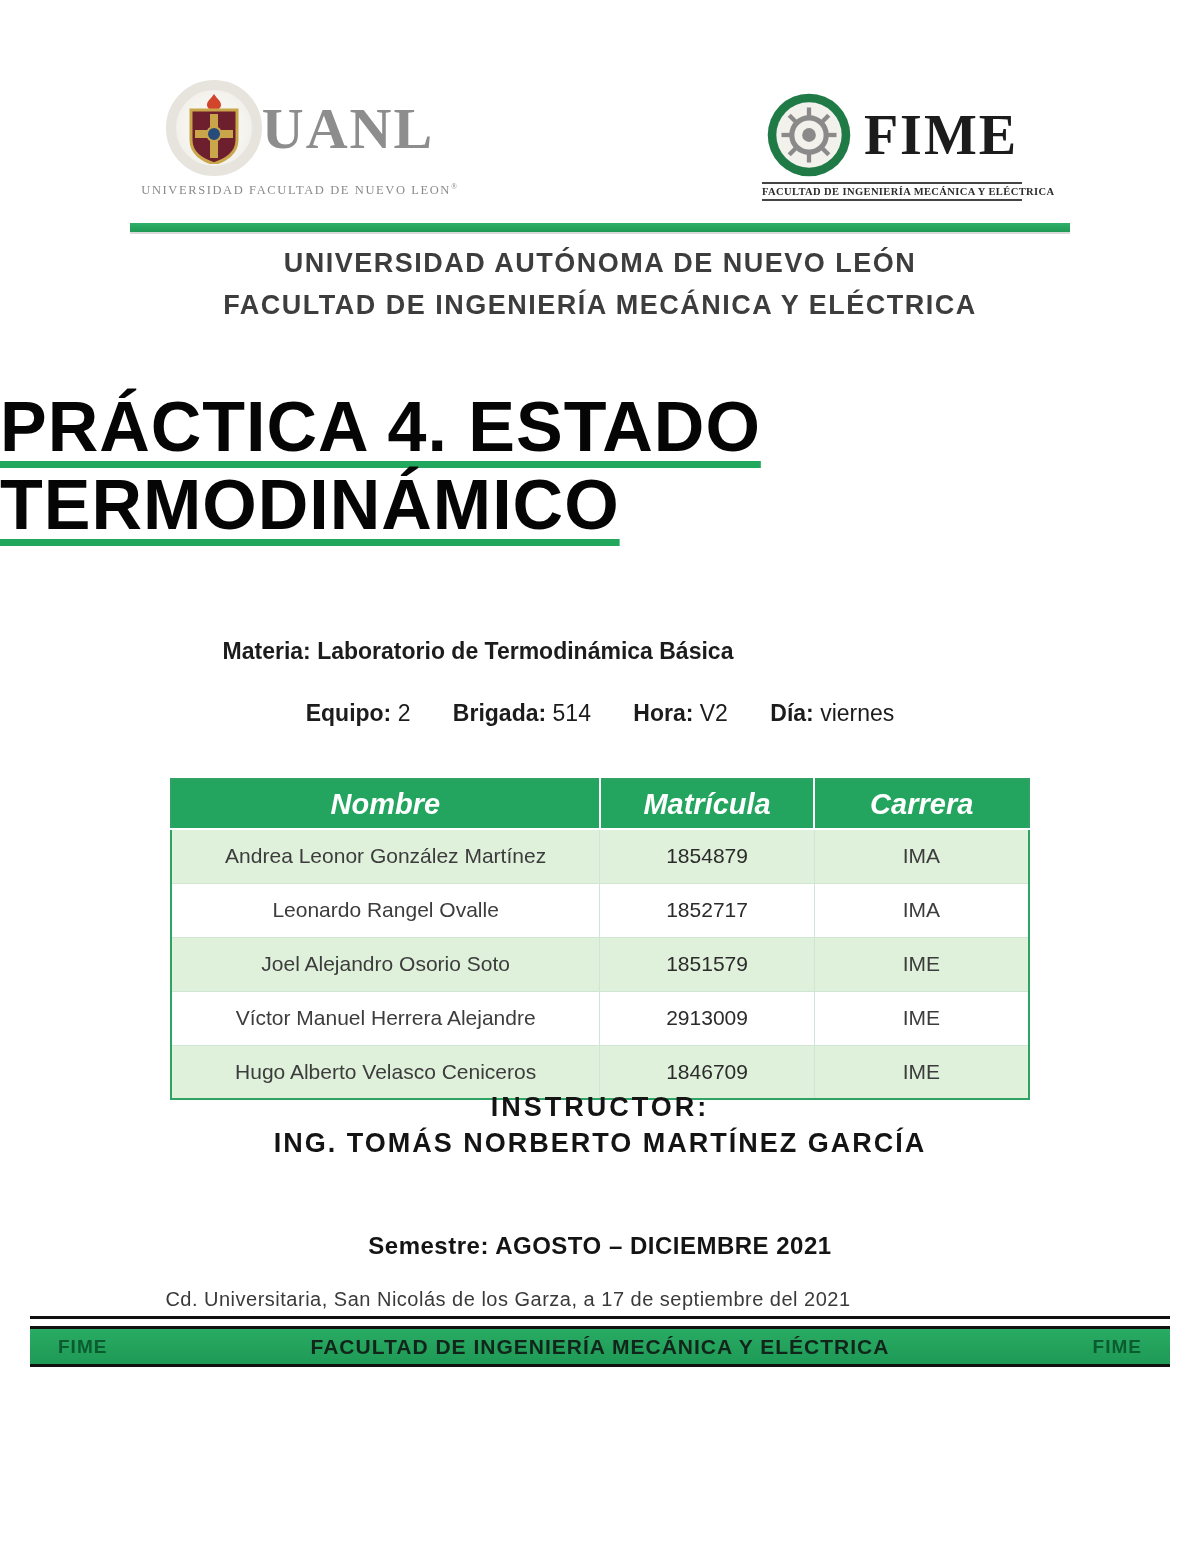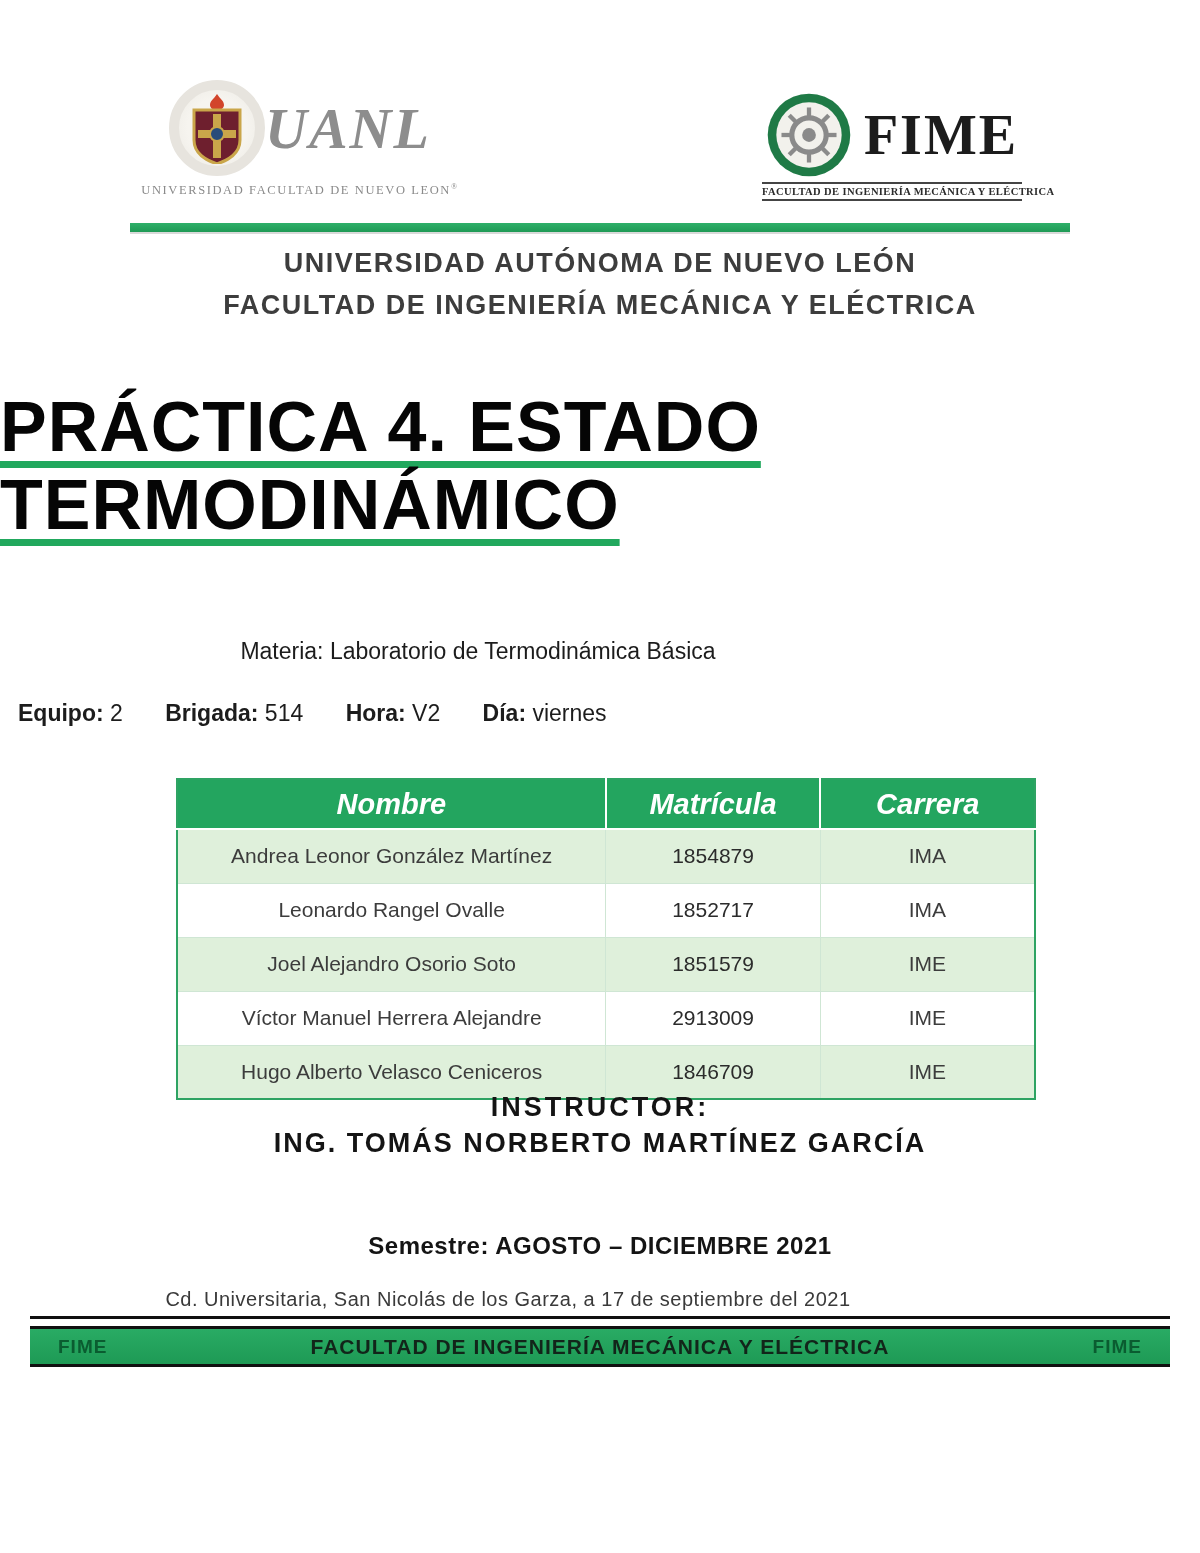--- a/index.html
+++ b/index.html
@@ -8,21 +8,21 @@
   .page {
     position: relative;
     width: 1200px;
     height: 1553px;
     background: #ffffff;
     overflow: hidden;
   }
 
   
   .uanl-logo { position: absolute; left: 135px; top: 80px; width: 330px; text-align: center; }
-  .uanl-top { display: flex; align-items: center; justify-content: center; gap: 0; font-style: italic; }
+  .uanl-top { display: flex; align-items: center; justify-content: center; gap: 0; }
   .uanl-seal { position: relative; width: 96px; height: 96px; display: flex; align-items: center; justify-content: center; }
   .uanl-ring {
     position: absolute; inset: 0; border-radius: 50%;
     border: 10px solid #e7e4de;
     background: radial-gradient(circle at 50% 50%, #f6f4ef 55%, #eceae4 100%);
   }
   .uanl-shield { position: relative; z-index: 2; }
   .uanl-word {
     font-family: "Liberation Serif", serif;
     font-size: 58px; font-weight: 700; color: #8d8d8d; letter-spacing: 2px;
@@ -66,28 +66,28 @@
   }
   .title span {
     text-decoration: underline;
     text-decoration-color: #21a85d;
     text-decoration-thickness: 7px;
     text-underline-offset: 10px;
   }
 
   
   .materia { position: absolute; left: 0; top: 638px; width: 956px; text-align: center;
-    font-size: 23px; color: #1c1c1c; font-weight: 400; }
-  .meta { position: absolute; left: 0; top: 700px; width: 1200px; text-align: left;
+    font-size: 23px; color: #1c1c1c; font-weight: 700; }
+  .meta { position: absolute; left: 0; top: 700px; width: 1200px; text-align: center;
     font-size: 23px; color: #1c1c1c; }
   .meta .pair { margin: 0 18px; }
   .meta .lbl { font-weight: 700; }
 
   
-  .members { position: absolute; left: 176px; top: 778px; width: 860px;
+  .members { position: absolute; left: 170px; top: 778px; width: 860px;
     border-collapse: collapse; border: 2px solid #2ea363; }
   .members th {
     background: #23a55f; color: #ffffff; font-style: italic; font-weight: 700;
     font-size: 29px; height: 50px; border: 2px solid #ffffff; border-top: none;
   }
   .members th:first-child { border-left: none; }
   .members th:last-child { border-right: none; }
   .members td {
     height: 54px; text-align: center; font-size: 21px; color: #3c3c3c;
     border: 1px solid #cfe6d4;

